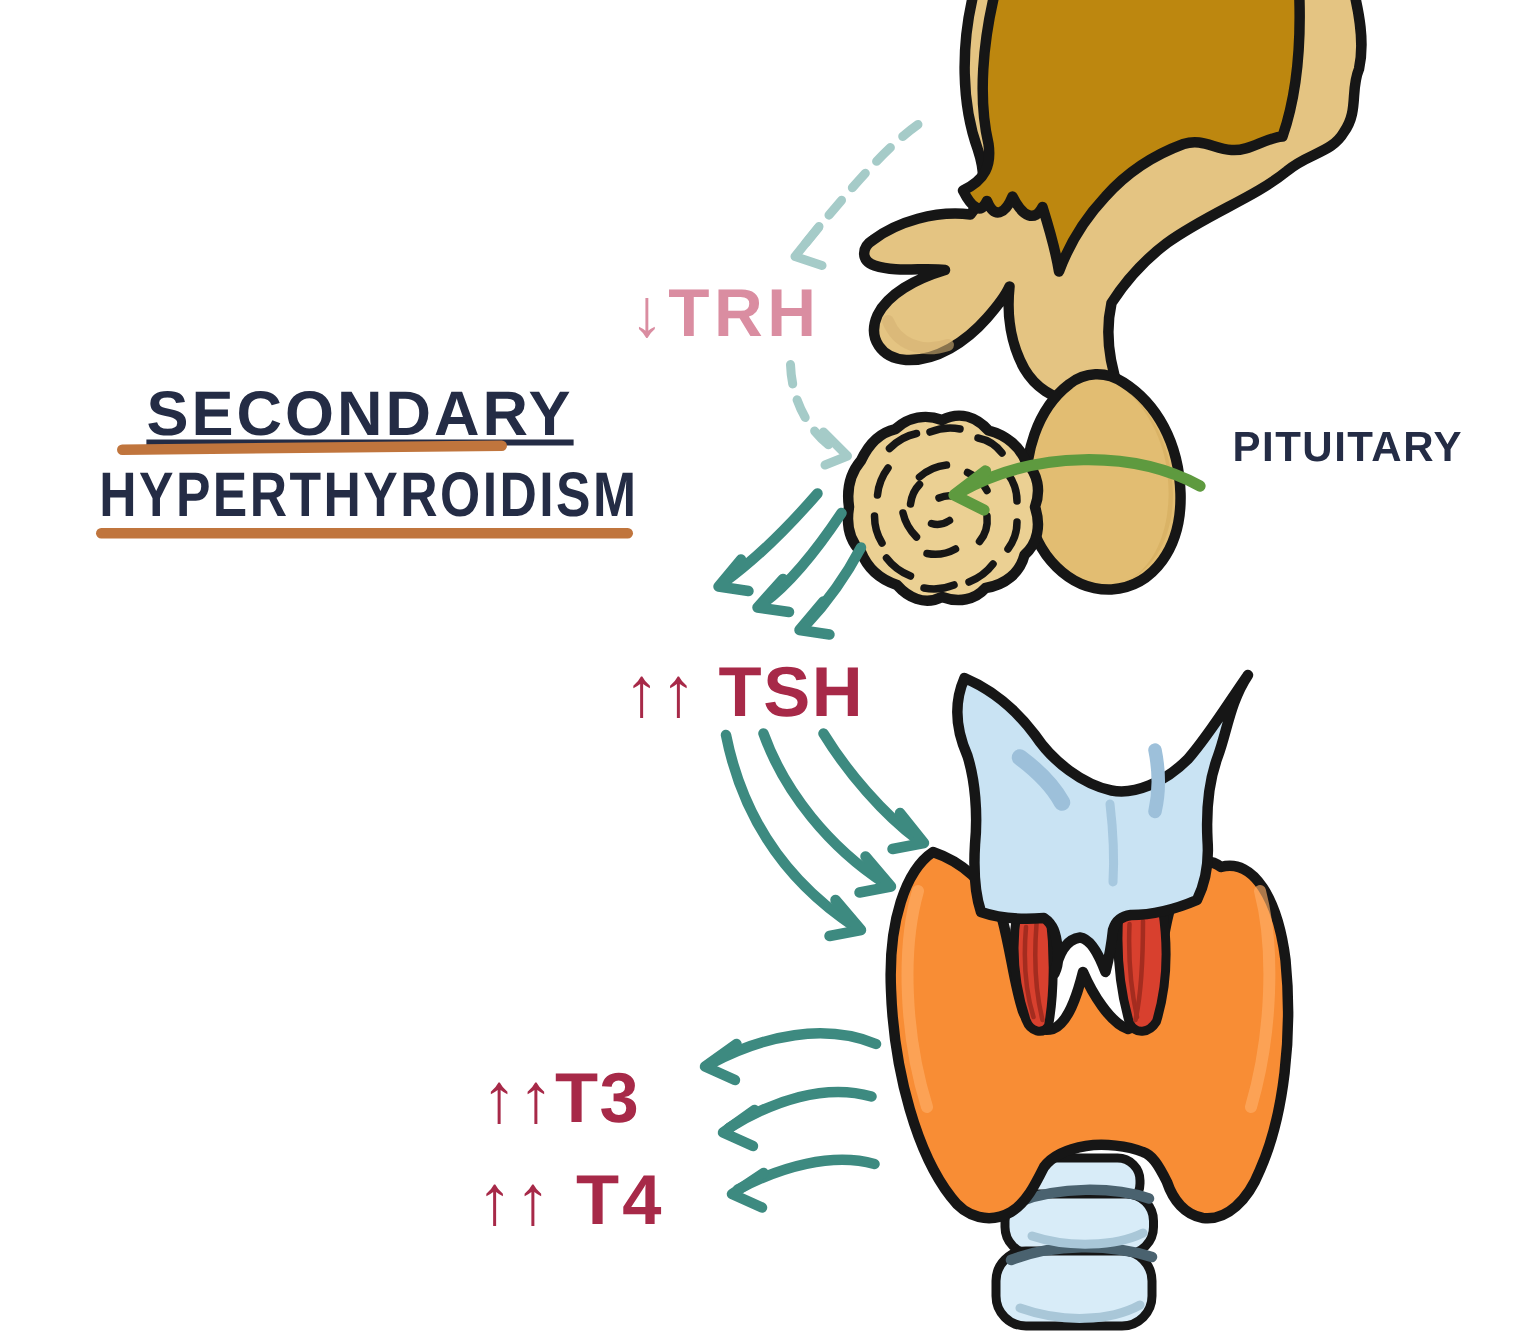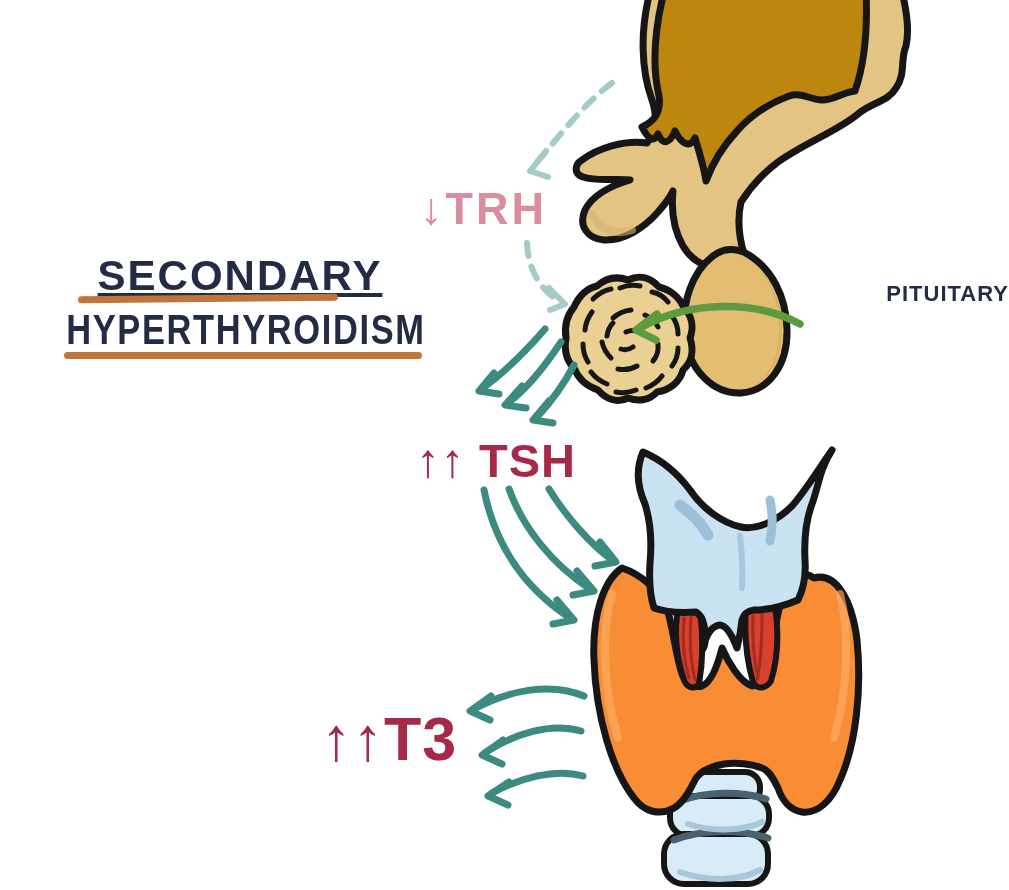--- a/index.html
+++ b/index.html
@@ -12,25 +12,25 @@
   .label{position:absolute;font-weight:bold;white-space:nowrap;}
   .title-line{
     position:absolute;text-align:center;color:var(--navy);
     font-weight:bold;font-size:42px;letter-spacing:2px;
   }
   .underline{
     position:absolute;height:7px;background:var(--underline-orange);border-radius:4px;
   }
   .trh{left:420px;top:183px;font-size:45px;color:var(--pink);letter-spacing:3px;}
   .tsh{left:416px;top:433px;font-size:47px;color:var(--crimson);letter-spacing:1px;}
-  .t3{left:321px;top:704px;font-size:61px;color:var(--crimson);letter-spacing:1px;}
+  .t3{left:321px;top:704px;font-size:47px;color:var(--crimson);letter-spacing:1px;}
   .t4{left:318px;top:772px;font-size:47px;color:var(--crimson);letter-spacing:2px;}
   .adenoma-label{
-    position:absolute;left:788px;top:280px;width:221px;text-align:right;
-    color:var(--navy);font-weight:bold;font-size:22px;letter-spacing:1px;line-height:1.28;
+    position:absolute;left:788px;top:280px;width:221px;text-align:center;
+    color:var(--navy);font-weight:bold;font-size:28px;letter-spacing:1px;line-height:1.28;
   }
   
   .ol{stroke:var(--outline-black);stroke-width:7;stroke-linejoin:round;stroke-linecap:round;}
   .ol6{stroke:var(--outline-black);stroke-width:6;stroke-linejoin:round;stroke-linecap:round;}
   .f-cream{fill:var(--cream);}
   .f-brown{fill:var(--brown);}
   .f-pit{fill:var(--pituitary-tan);}
   .f-aden{fill:var(--adenoma-tan);}
   .f-orange{fill:var(--thyroid-orange);}
   .f-cart{fill:var(--cartilage-blue);}
@@ -251,18 +251,19 @@
   </svg>
 
   <div class="title-line" style="left:60px;top:252px;width:360px;text-decoration:underline;">SECONDARY</div>
   <div class="underline" style="left:78px;top:295px;width:260px;transform:rotate(-0.6deg);"></div>
   <div class="title-line" style="left:28px;top:306px;width:424px;transform:scaleX(0.82);">HYPERTHYROIDISM</div>
   <div class="underline" style="left:64px;top:352px;width:358px;"></div>
 
   <div class="label trh">↓TRH</div>
   <div class="label tsh">↑↑ TSH</div>
   <div class="label t3">↑↑T3</div>
+  <div class="label t4">↑↑ T4</div>
 
   <div class="adenoma-label">
     <div>PITUITARY</div>
   </div>
 
 </div>
 
 </body></html>

